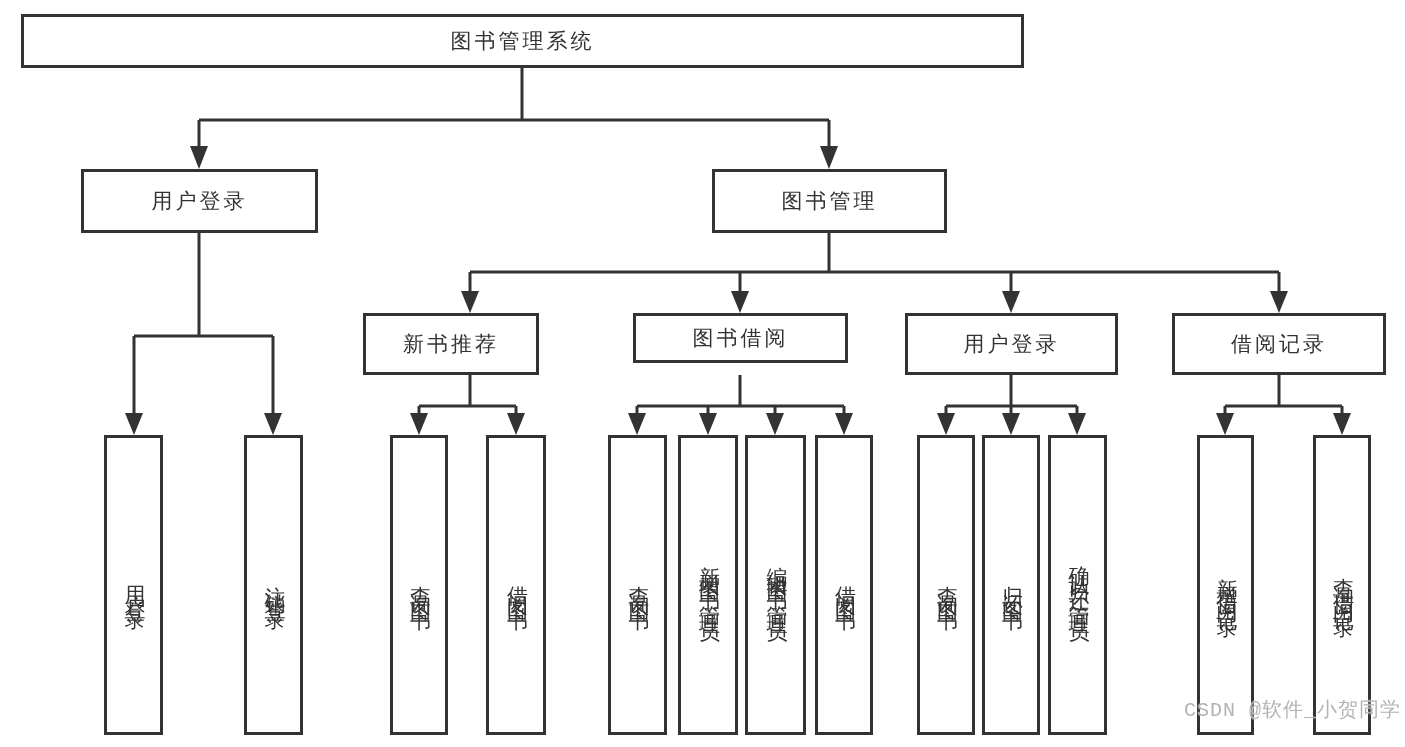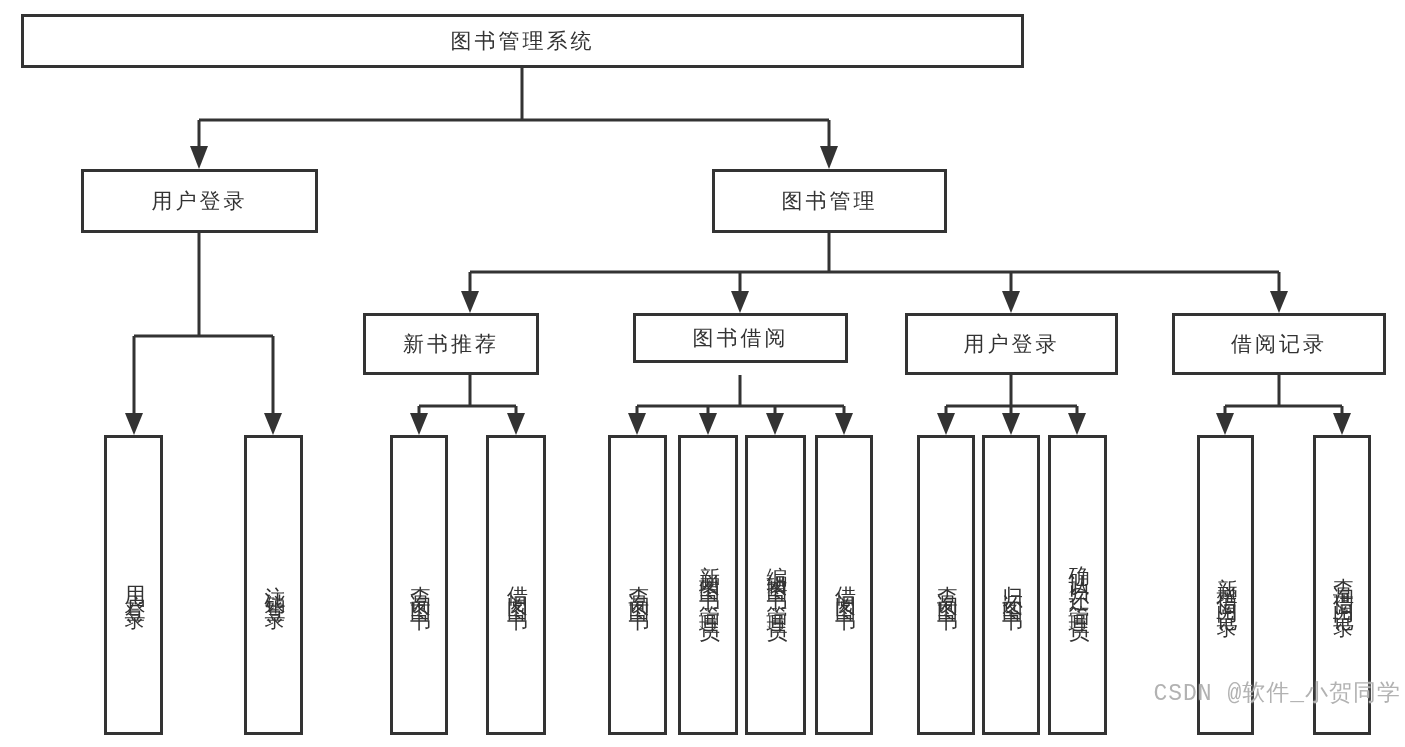--- a/index.html
+++ b/index.html
@@ -35,22 +35,22 @@
   .box.v .lbl {
     writing-mode: vertical-rl;
     text-orientation: mixed;
     white-space: normal;
     letter-spacing: 8px;
     line-height: 1.0;
   }
   #watermark {
     position: absolute;
     right: 4px;
-    top: 677px;
-    font-size: 23px;
+    top: 696px;
+    font-size: 20px;
     color: #b2b2b2;
     letter-spacing: 1px;
     text-shadow: 0 0 2px #ffffff;
     z-index: 5;
     white-space: nowrap;
   }
 </style>
 </head>
 <body>
 

